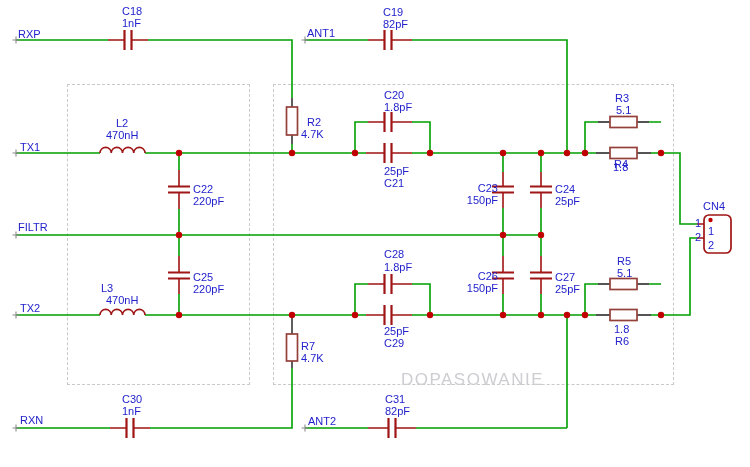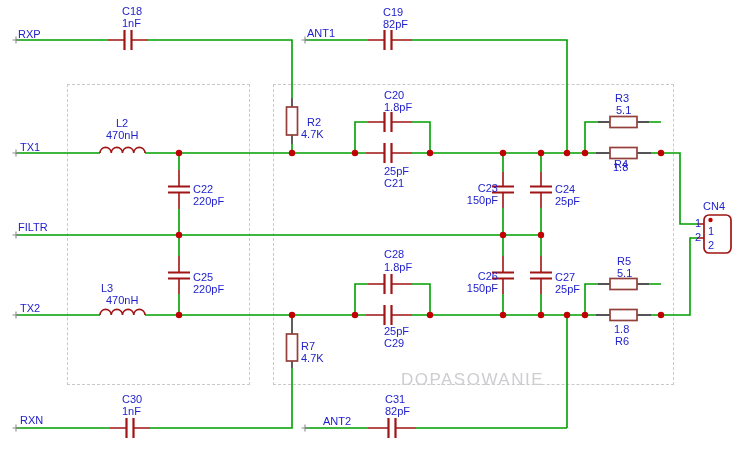--- a/index.html
+++ b/index.html
@@ -194,21 +194,21 @@
       <path class="cross" d="M301.5,428 H308.5 M305,424.5 V431.5"></path>
     </g>
   </svg>
 
   <div class="t" style="left:18px;top:28px">RXP</div>
   <div class="t" style="left:307px;top:27px">ANT1</div>
   <div class="t" style="left:20px;top:141px">TX1</div>
   <div class="t" style="left:18px;top:221px">FILTR</div>
   <div class="t" style="left:20px;top:302px">TX2</div>
   <div class="t" style="left:20px;top:414px">RXN</div>
-  <div class="t" style="left:323px;top:415px">ANT2</div>
+  <div class="t" style="left:308px;top:415px">ANT2</div>
 
   <div class="t" style="left:122px;top:5px">C18</div>
   <div class="t" style="left:122px;top:17px">1nF</div>
   <div class="t" style="left:383px;top:6px">C19</div>
   <div class="t" style="left:383px;top:18px">82pF</div>
 
   <div class="t" style="left:384px;top:89px">C20</div>
   <div class="t" style="left:384px;top:101px">1.8pF</div>
   <div class="t" style="left:384px;top:165px">25pF</div>
   <div class="t" style="left:384px;top:177px">C21</div>

